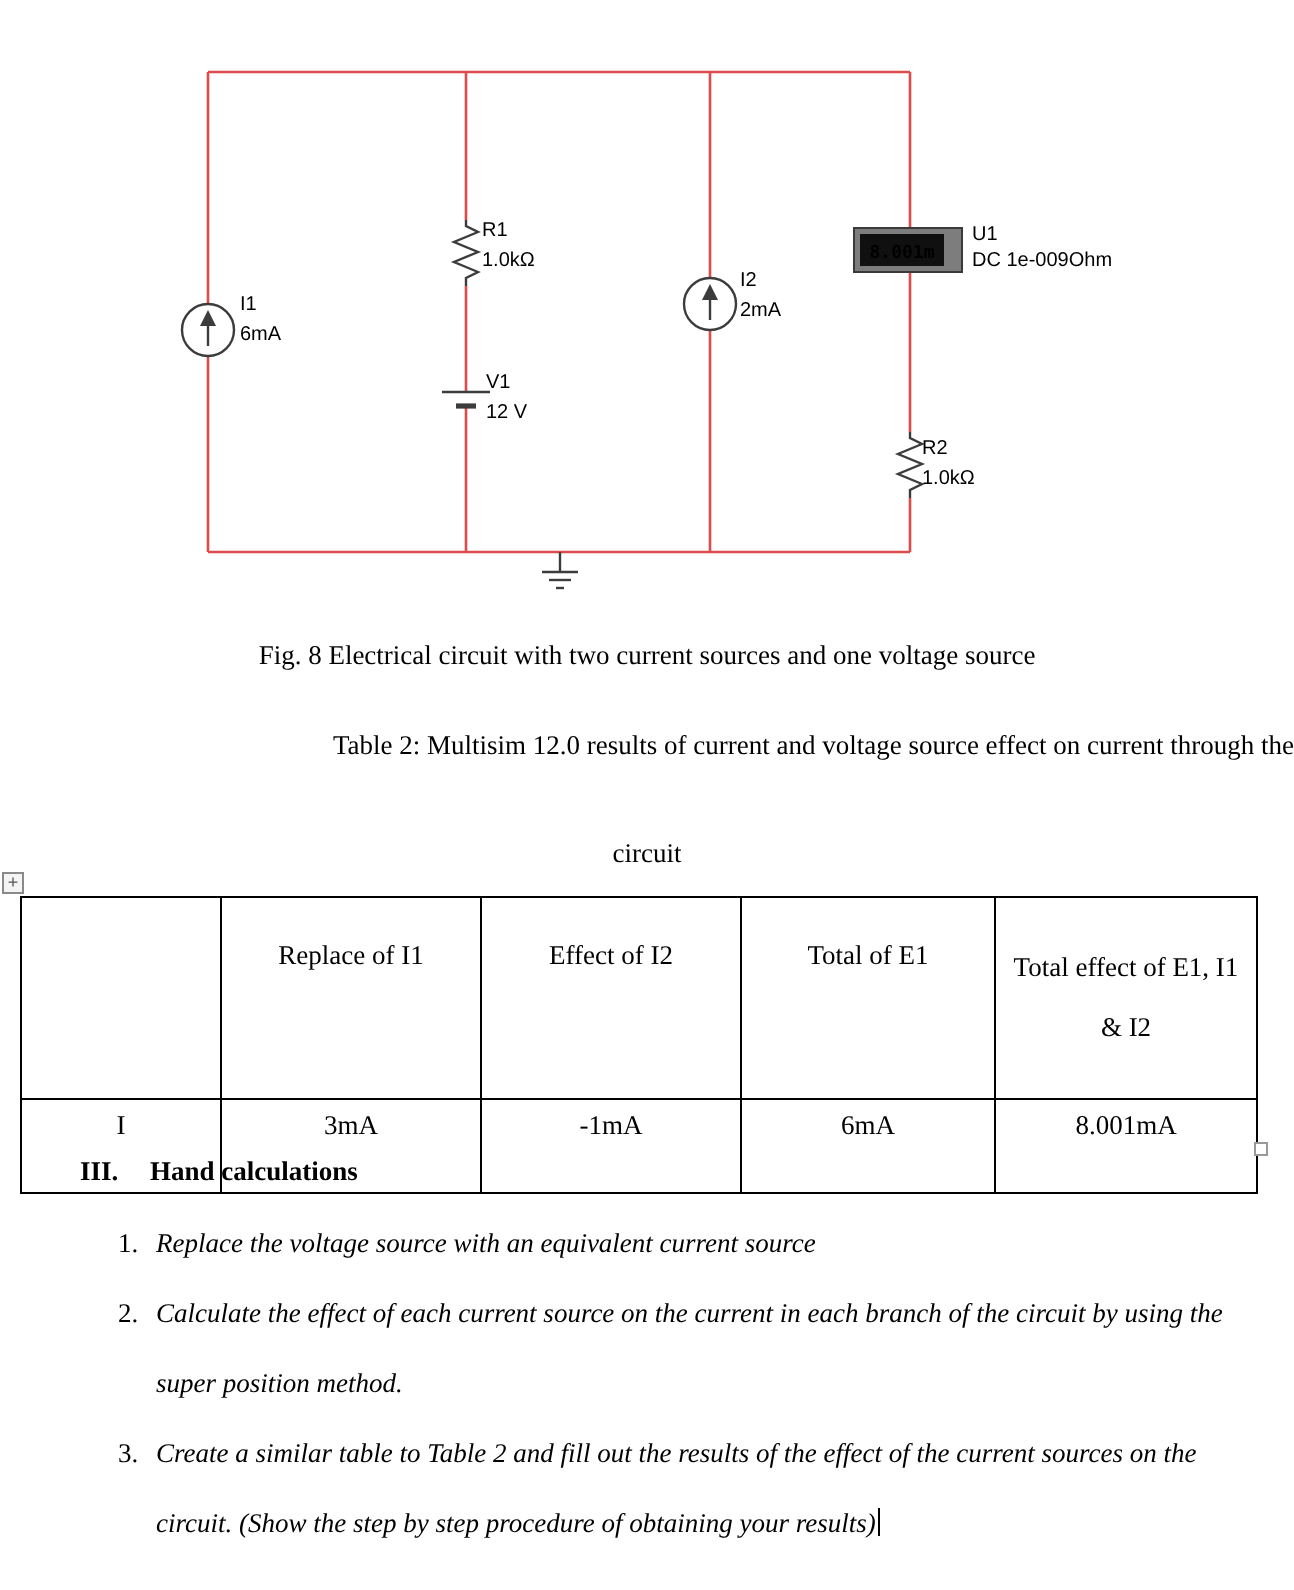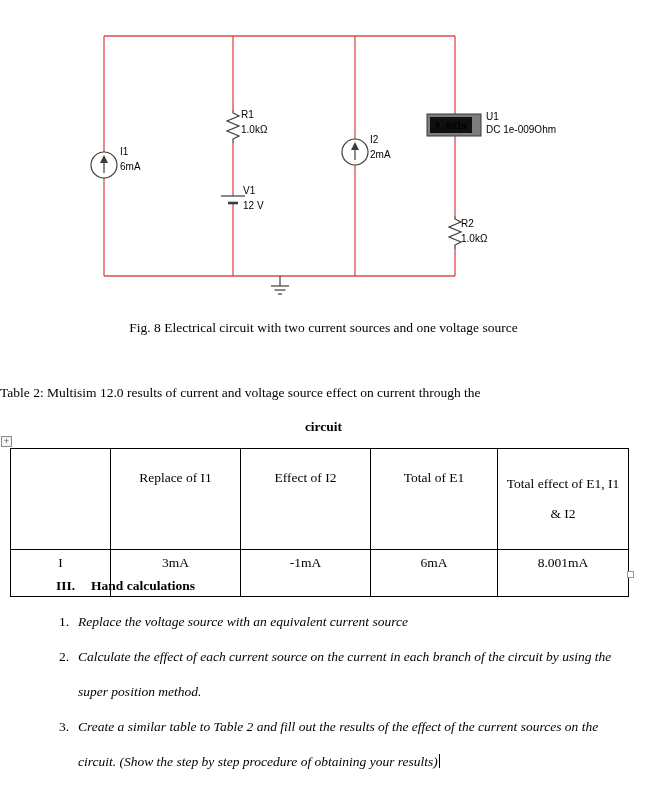--- a/index.html
+++ b/index.html
@@ -5,22 +5,22 @@
   html,body { margin:0; padding:0; background:#ffffff; }
   .page {
     position:relative; width:647px; height:795px; background:#ffffff;
     font-family:"Liberation Serif", serif; color:#000; overflow:hidden;
   }
   svg.circuit { position:absolute; left:0; top:0; }
   svg.circuit text { font-family:"Liberation Sans", sans-serif; font-size:10px; fill:#000; stroke:none; }
   svg.circuit text.meter-text { font-family:"DejaVu Sans Mono", monospace; font-size:9px; font-weight:bold; }
 
   .fig-caption   { position:absolute; top:320px; left:0; width:647px; text-align:center; font-size:13.5px; }
-  .tbl-caption-1 { position:absolute; top:385px; left:0; width:647px; text-align:left; font-size:13.5px; }
-  .tbl-caption-2 { position:absolute; top:419px; left:0; width:647px; text-align:center; font-size:13.5px;font-weight:bold; }
+  .tbl-caption-1 { position:absolute; top:365px; left:0; width:647px; text-align:right; font-size:13.5px; }
+  .tbl-caption-2 { position:absolute; top:419px; left:0; width:647px; text-align:center; font-size:13.5px; }
 
   .move-handle {
     position:absolute; left:1px; top:436px; width:11px; height:11px;
     border:1px solid #8a8a8a; background:#f4f4f4; box-sizing:border-box;
     font-family:"Liberation Sans",sans-serif; font-size:9px; line-height:9px;
     text-align:center; color:#555;
   }
   .move-handle::before { content:"+"; }
   .resize-handle {
     position:absolute; left:627px; top:571px; width:7px; height:7px;
@@ -34,21 +34,21 @@
   table.doc-table td {
     border:1px solid #000; vertical-align:top; text-align:center;
     padding:0 4px; overflow:hidden;
   }
   tr.hdr-row td { height:79px; }
   tr.hdr-row td.mid-hdr { padding-top:21px; }
   tr.hdr-row td.last-hdr { padding-top:20px; line-height:30px; }
   tr.data-row td { height:41px; padding-top:5px; }
 
   .section-heading {
-    position:absolute; top:578px; left:40px; font-size:13.5px; font-weight:bold;margin-left:16px;
+    position:absolute; top:578px; left:40px; font-size:13.5px; font-weight:bold;
   }
   .section-heading .numeral { display:inline-block; width:35px; }
 
   .hand-list { position:absolute; top:604px; left:59px; width:561px; font-size:13.5px; }
   .hand-list .item { display:flex; line-height:35px; }
   .hand-list .num  { width:19px; flex:0 0 19px; }
   .hand-list .txt  { flex:1;font-style:italic; }
 
   .caret {
     display:inline-block; width:1px; height:14px; background:#000;

